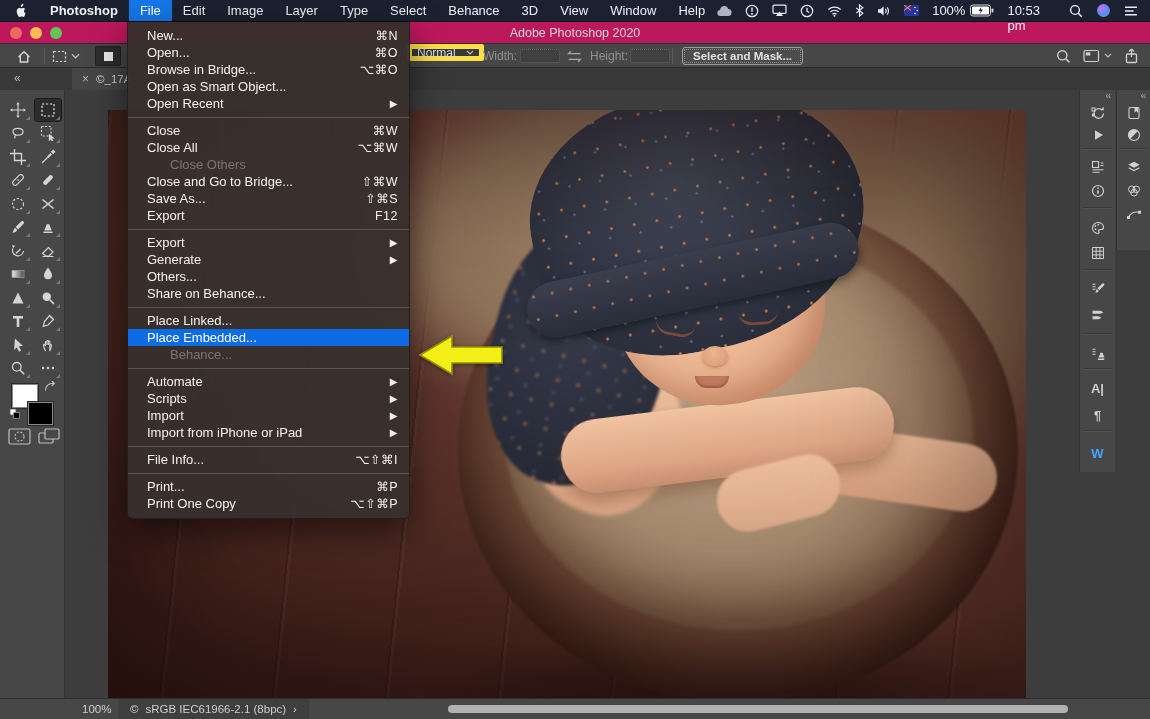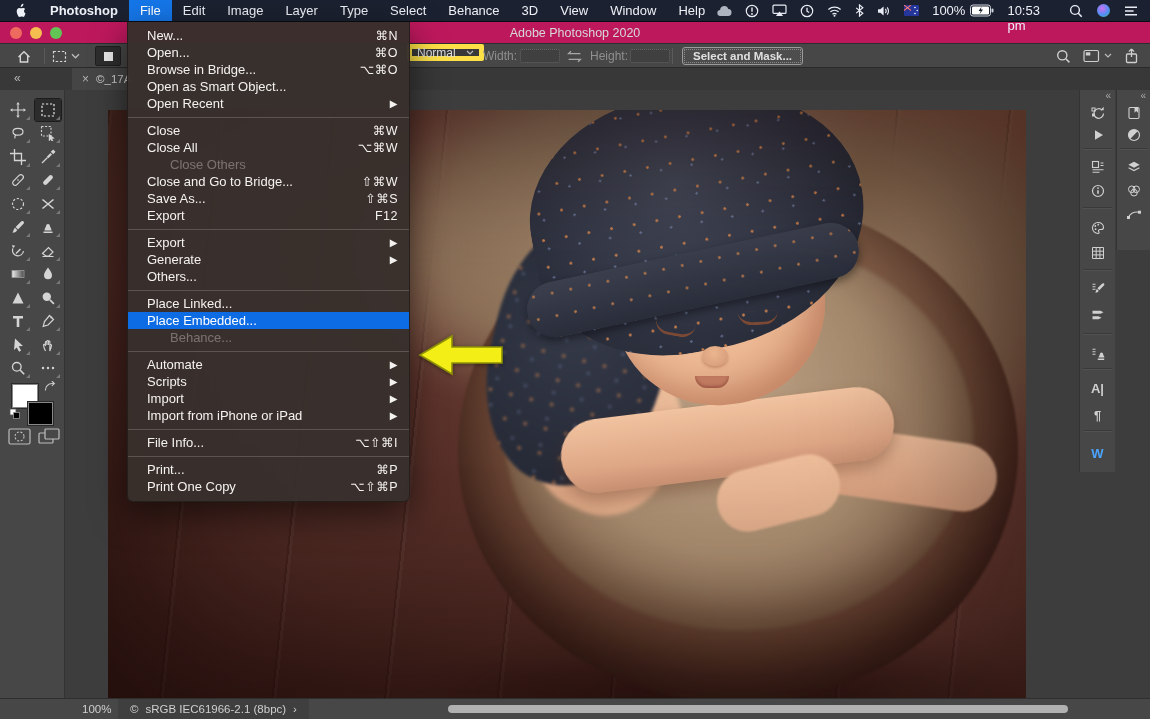--- a/index.html
+++ b/index.html
@@ -704,20 +704,24 @@
         <span class="fm-short fm-sub">▶</span>
       </div>
       <div class="fm-row">
         <span class="fm-label">Generate</span>
         <span class="fm-short fm-sub">▶</span>
       </div>
       <div class="fm-row">
         <span class="fm-label">Others...</span>
         <span class="fm-short"></span>
       </div>
+      <div class="fm-row">
+        <span class="fm-label">Share on Behance...</span>
+        <span class="fm-short"></span>
+      </div>
       <div class="fm-sep"></div>
       <div class="fm-row">
         <span class="fm-label">Place Linked...</span>
         <span class="fm-short"></span>
       </div>
       <div class="fm-row hl-blue">
         <span class="fm-label">Place Embedded...</span>
         <span class="fm-short"></span>
       </div>
       <div class="fm-row disabled">

